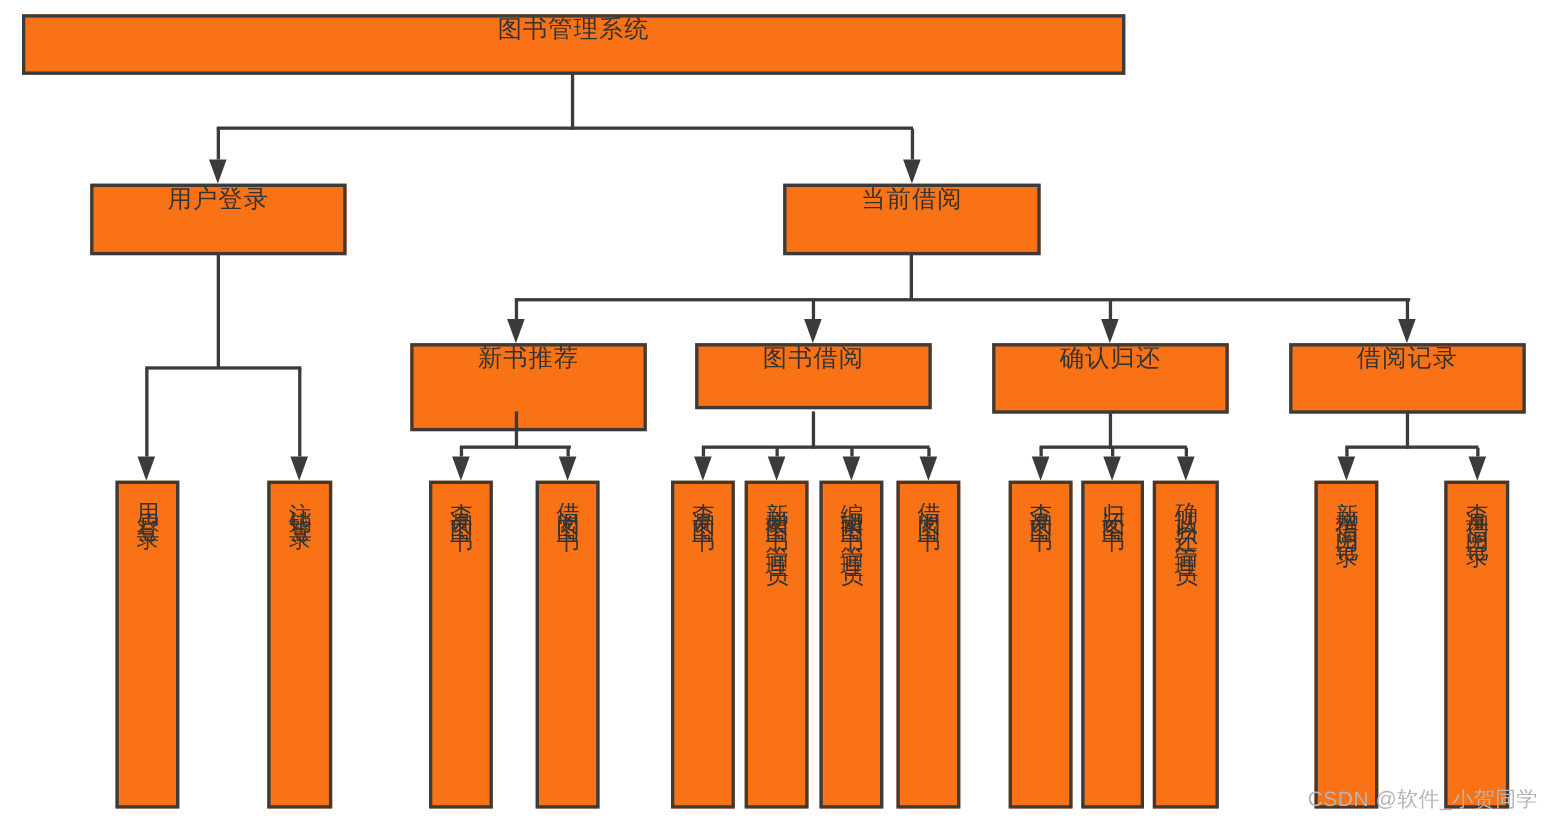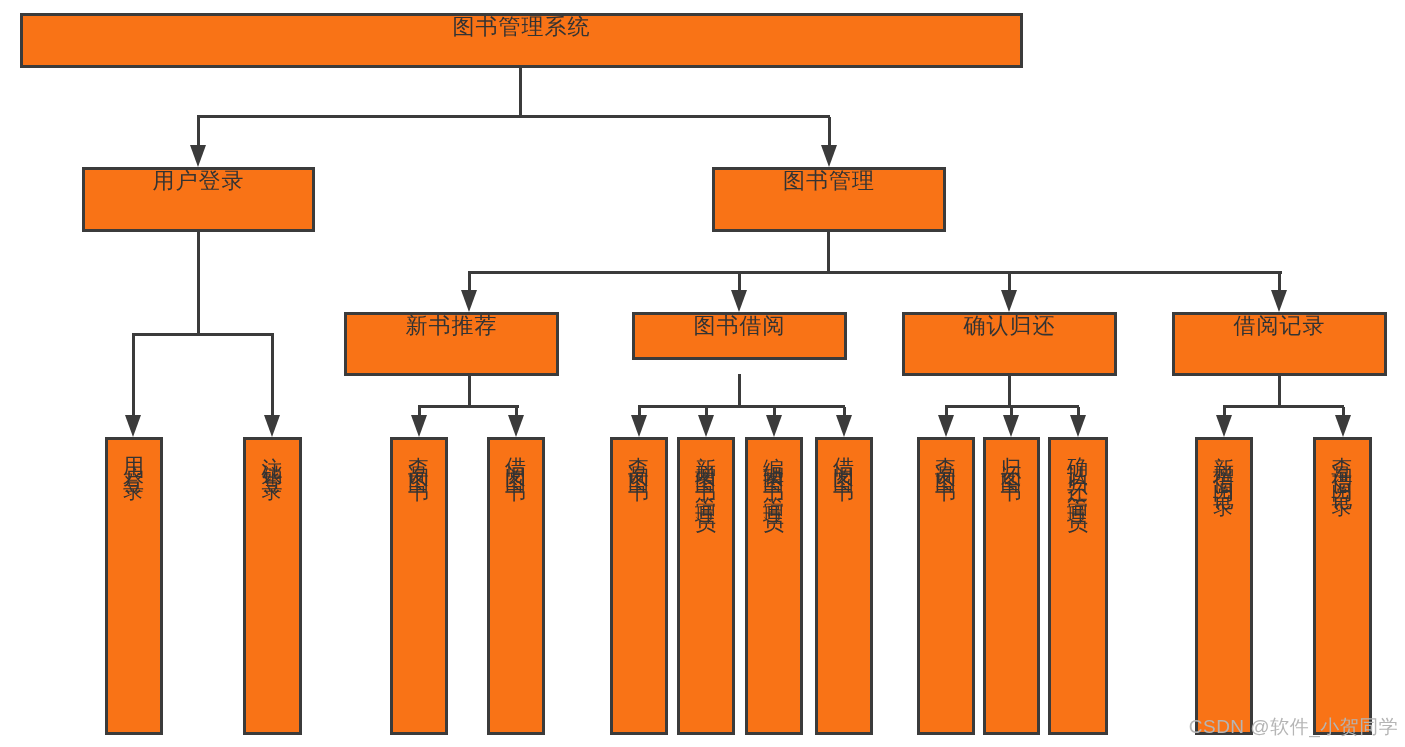--- a/index.html
+++ b/index.html
@@ -71,21 +71,21 @@
     </div>
   <div class="varrow" style="left:821px;top:117px;height:50px;">
       <div class="stem"></div>
       <div class="head"></div>
     </div>
 
   <div class="node" style="left:82px;top:167px;width:233px;height:65px;">
     <span class="lbl">用户登录</span>
   </div>
   <div class="node" style="left:712px;top:167px;width:234px;height:65px;">
-    <span class="lbl">图书管理</span>
+    <span class="lbl">当前借阅</span>
   </div>
 
   <div class="vline" style="left:197px;top:230px;height:105px;"></div>
   <div class="hline" style="left:132px;top:333px;width:142px;"></div>
   <div class="varrow" style="left:125px;top:335px;height:102px;">
       <div class="stem"></div>
       <div class="head"></div>
     </div>
   <div class="varrow" style="left:264px;top:335px;height:102px;">
       <div class="stem"></div>
@@ -104,24 +104,24 @@
     </div>
   <div class="varrow" style="left:1001px;top:273px;height:39px;">
       <div class="stem"></div>
       <div class="head"></div>
     </div>
   <div class="varrow" style="left:1271px;top:273px;height:39px;">
       <div class="stem"></div>
       <div class="head"></div>
     </div>
 
-  <div class="node" style="left:344px;top:312px;width:215px;height:64px;font-family:Liberation Serif, serif;">
+  <div class="node" style="left:373px;top:312px;width:215px;height:80px;font-family:Liberation Serif, serif;">
     <span class="lbl">新书推荐</span>
   </div>
-  <div class="node" style="left:632px;top:312px;width:215px;height:48px;">
+  <div class="node" style="left:632px;top:312px;width:215px;height:60px;">
     <span class="lbl">图书借阅</span>
   </div>
   <div class="node" style="left:902px;top:312px;width:215px;height:64px;">
     <span class="lbl">确认归还</span>
   </div>
   <div class="node" style="left:1172px;top:312px;width:215px;height:64px;">
     <span class="lbl">借阅记录</span>
   </div>
 
   <div class="vline" style="left:468px;top:374px;height:34px;"></div>

